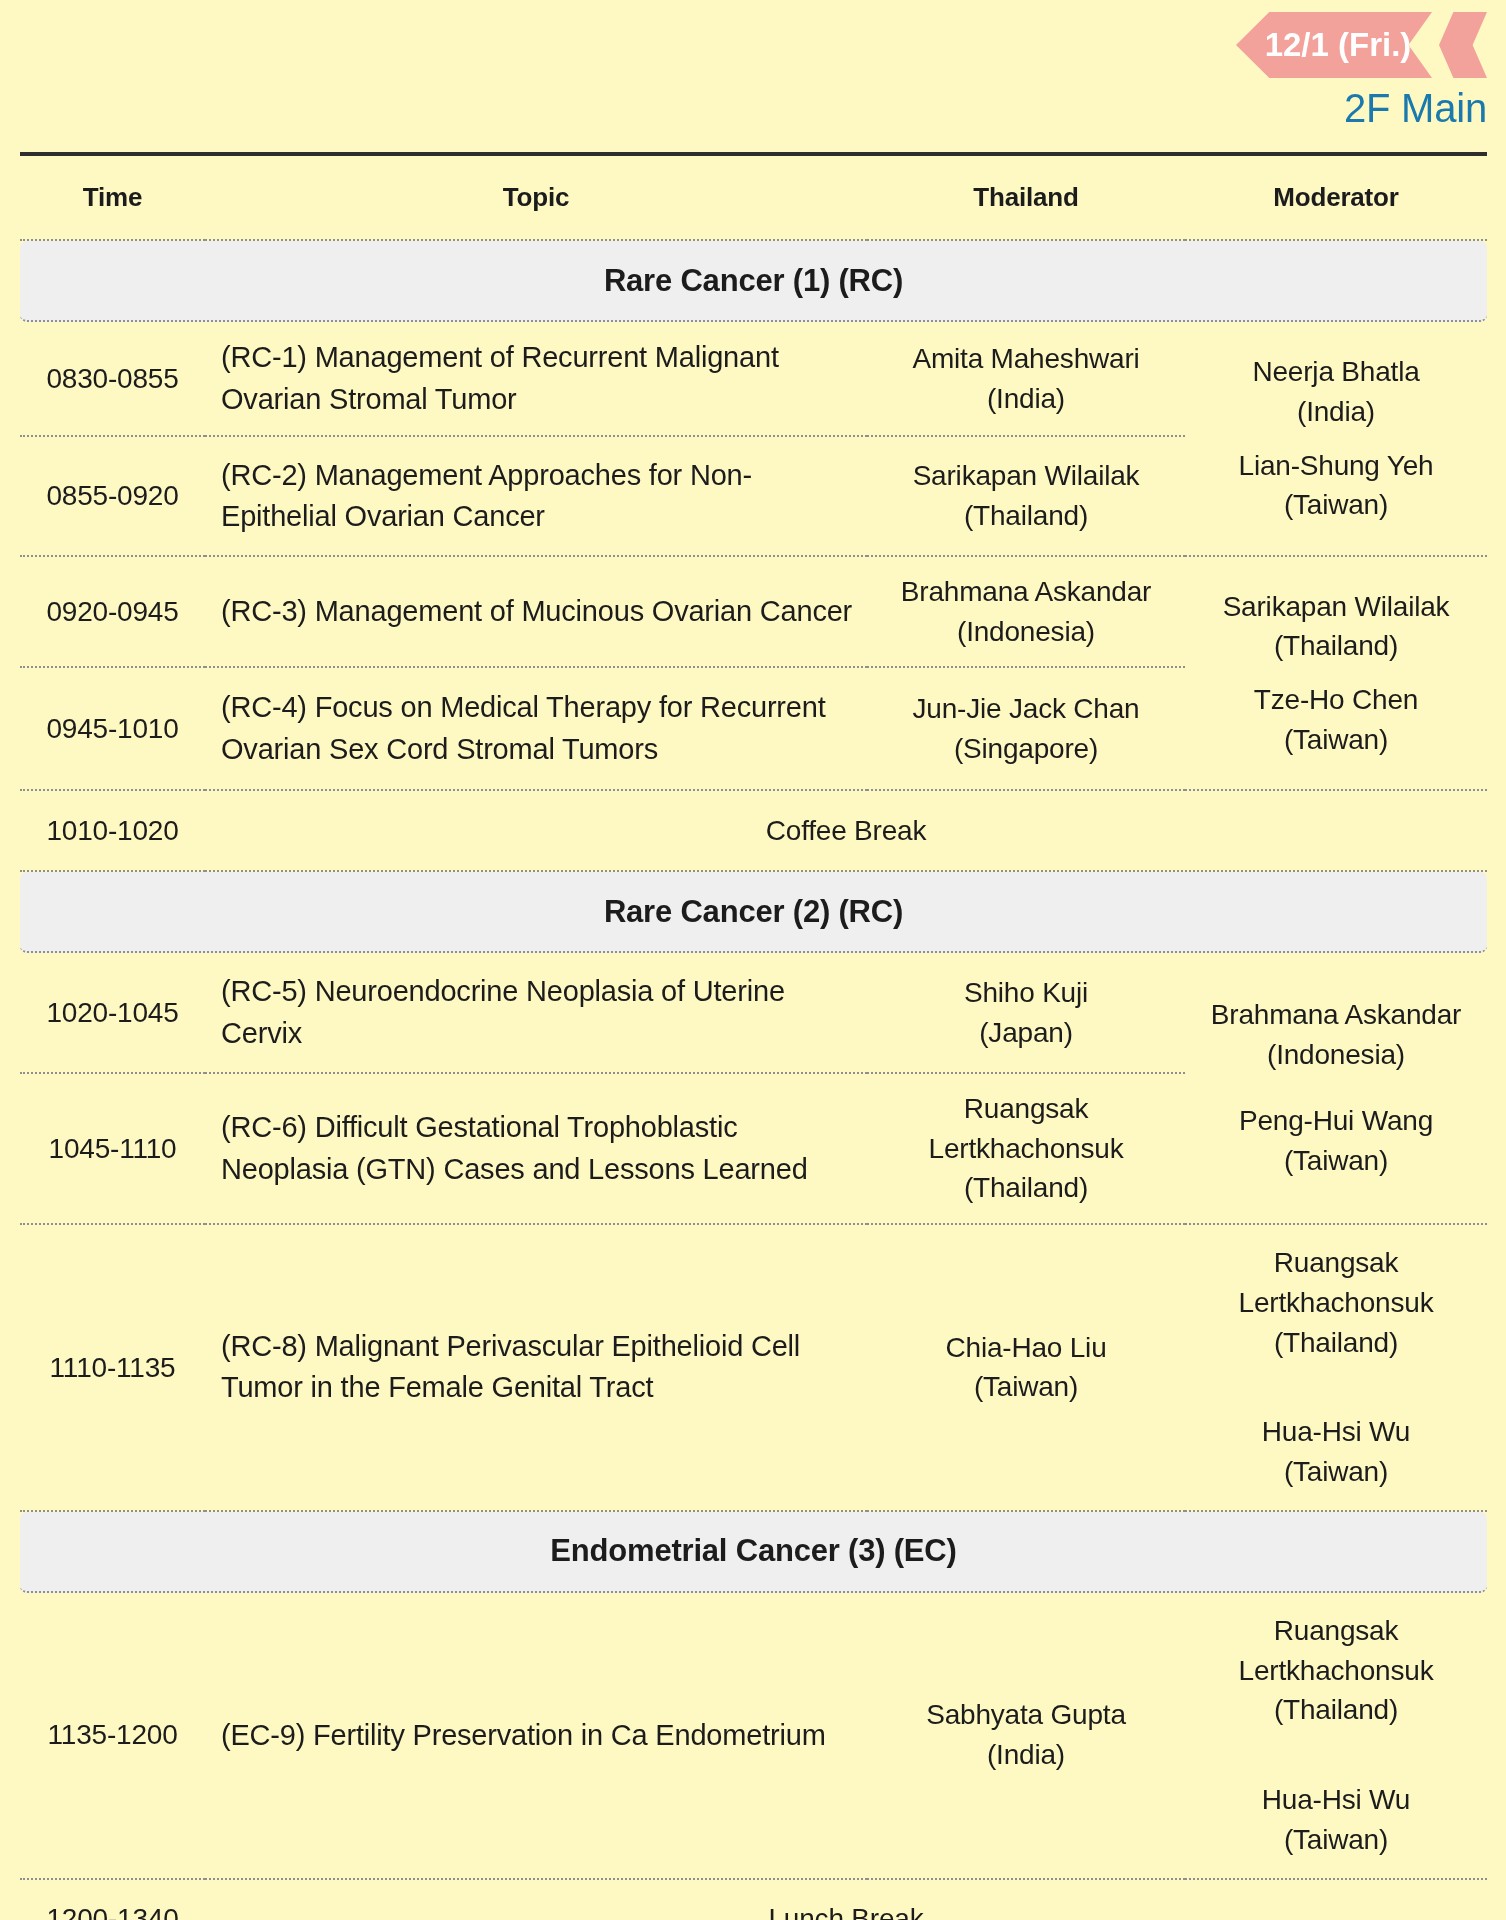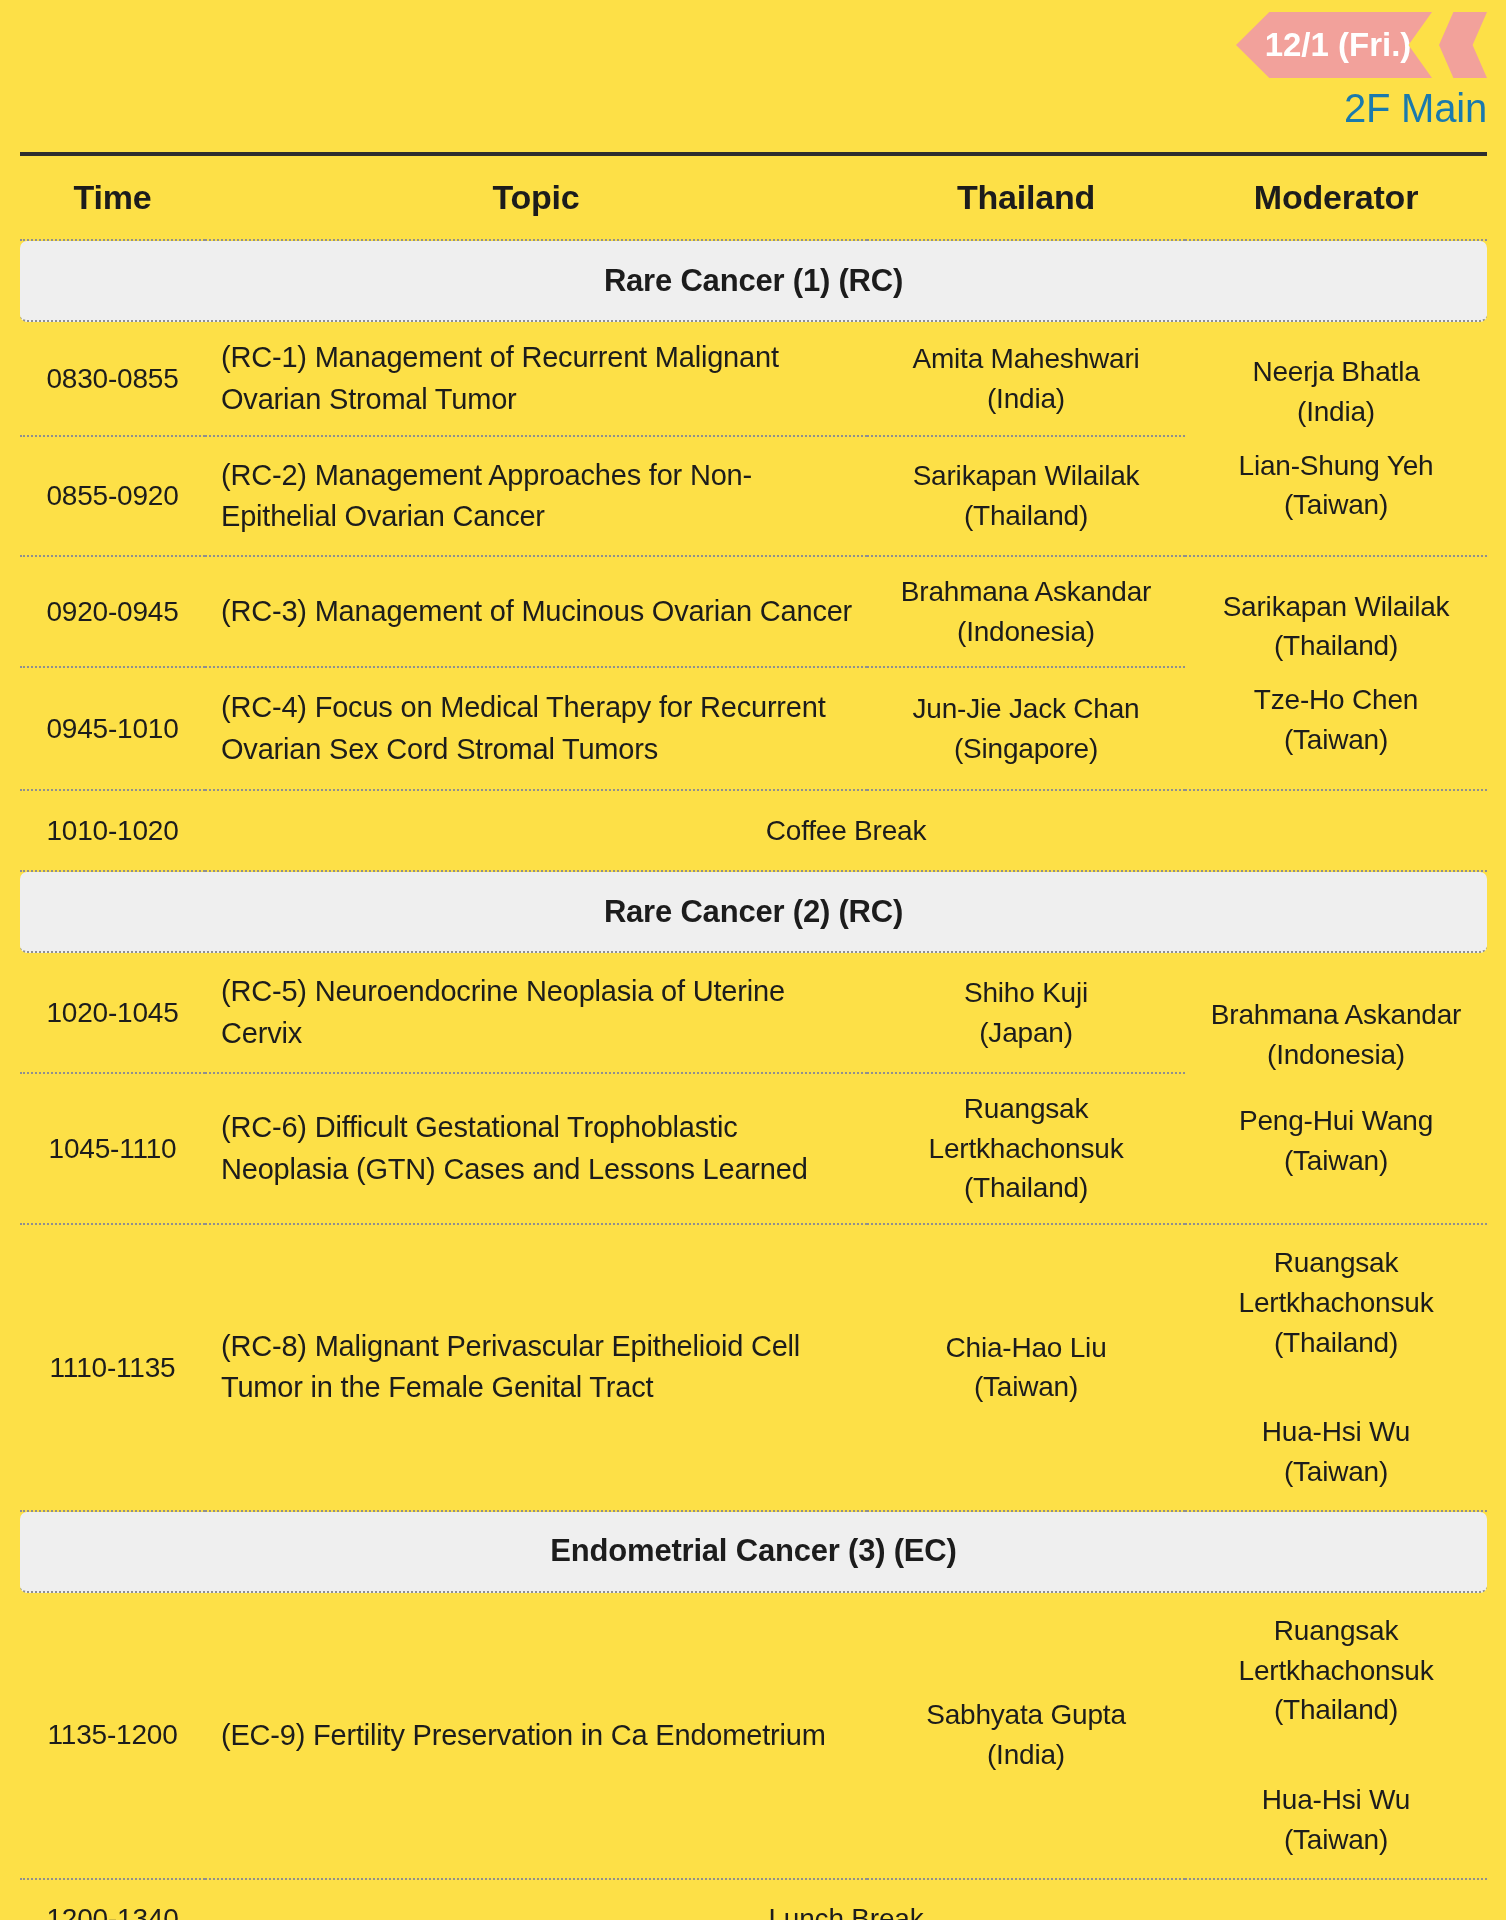--- a/index.html
+++ b/index.html
@@ -1,20 +1,20 @@
 <!DOCTYPE html>
 <html><head>
 <meta charset="utf-8">
 <style>
   * { box-sizing: border-box; margin: 0; padding: 0; }
   html,body { background:#ffffff; }
   .page {
     position: relative;
     width: 1506px; height: 1920px;
-    background: #fde047;
+    background: #fef9c3;
     font-family: "Liberation Sans", sans-serif;
     color: #1c1c1c;
     letter-spacing: -0.2px;
     overflow: hidden;
   }
 
   
   .badge-row { display:flex; justify-content:flex-end; padding:12px 19px 0 0; }
   .badge { display:flex; align-items:stretch; height:66px; }
   .badge-body {
@@ -39,21 +39,21 @@
     margin:20px 19px 0 20px;
     border-top:4px solid #2e2e2e;
     display:grid;
     grid-template-columns:185px 662px 318px 302px;
   }
   .c {
     display:flex; align-items:center; justify-content:center;
     text-align:center; font-size:28px; line-height:1.42;
   }
   .pd { border-bottom:2px dotted #8f8f8f; }
-  .hc { font-weight:700; font-size:34px; min-height:85px; }
+  .hc { font-weight:700; font-size:26px; min-height:85px; }
   .band {
     grid-column:1/-1; background:#efefef;
     display:flex; align-items:center; justify-content:center;
     min-height:81px; font-weight:700; font-size:31px;border-radius:7px;
   }
   .c-topic { justify-content:flex-start; text-align:left; padding:12px 12px 12px 16px; font-size:29px; }
   .who span { display:block; }
   .mod2 { grid-row:span 2; flex-direction:column; justify-content:space-evenly; padding:16px 4px; }
   .modgap { flex-direction:column; justify-content:center; gap:50px; padding:18px 4px; }
   .break-label { grid-column:2/5; }

